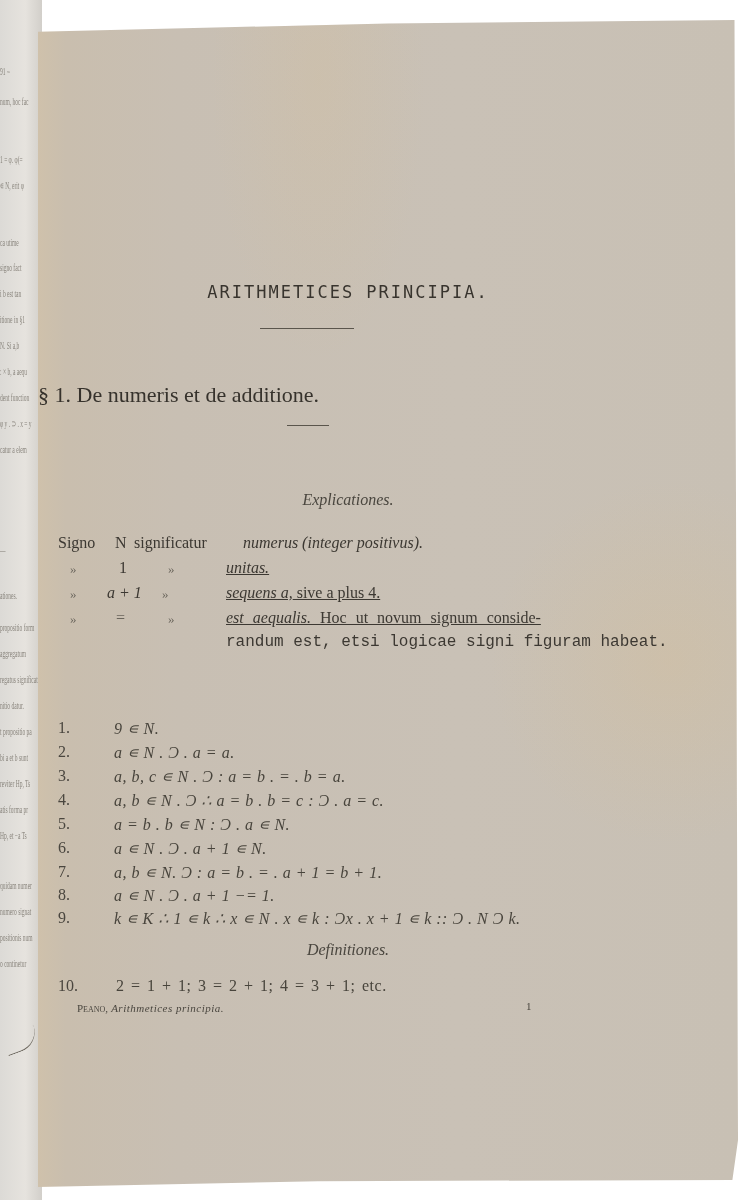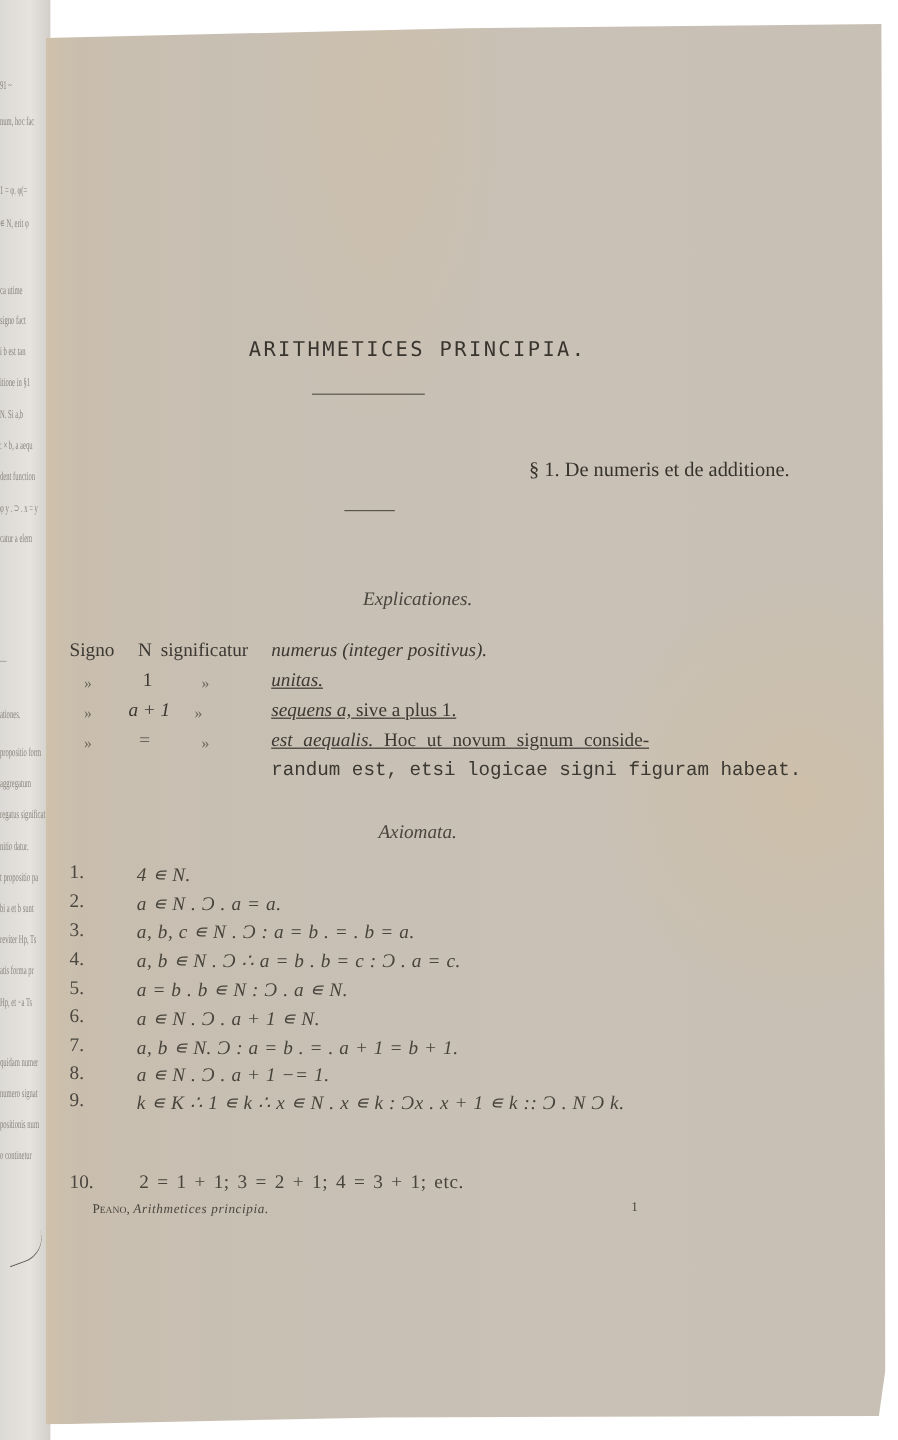--- a/index.html
+++ b/index.html
@@ -31,22 +31,22 @@
       clip-path: polygon(0 1%, 50% 0.3%, 99.5% 0, 100% 96%, 99.2% 99.4%, 40% 99.5%, 0 100%);
     }
     .text { position: absolute; color: #3c3832; }
     .title {
       left: 0; width: 620px; top: 262px; text-align: center;
       font-family: "DejaVu Sans Mono", monospace; font-size: 17px;
       letter-spacing: 2px; color: #38342e;
     }
     .rule { position: absolute; height: 1px; background: #5a554c; }
     .section {
-      left: 0; width: 620px; top: 362px; text-align: right;
-      font-family: "Liberation Serif", serif; font-size: 17px; color: #36322c;
+      left: 0; width: 620px; top: 362px; text-align: left;
+      font-family: "Liberation Serif", serif; font-size: 22px; color: #36322c;
     }
     .subhead {
       left: 0; width: 620px; text-align: center; font-style: italic;
       font-family: "Liberation Serif", serif; font-size: 16px; color: #4a463f;
     }
     .row {
       position: absolute; left: 20px; font-family: "Liberation Serif", serif;
       font-size: 16px; color: #3c3832; white-space: nowrap;
     }
     .row .c1 { position: absolute; left: 0; }
@@ -110,51 +110,50 @@
 
   <div class="text section">§ 1. De numeris et de additione.</div>
   <div class="rule" style="left:249px; top:405px; width:42px;"></div>
 
   <div class="text subhead" style="top:471px;">Explicationes.</div>
 
   <div class="row expl" style="top:514px;">
     <span class="c1" style="color:#3c3832;font-size:16px;top:0;left:0;">Signo</span>
     <span class="c2">N</span>
     <span style="position:absolute;left:76px;">significatur</span>
-    <span class="it" style="position:absolute;left:168px;">numerus (integer positivus).</span>
+    <span class="it" style="position:absolute;left:185px;">numerus (integer positivus).</span>
   </div>
 
   <div class="row expl" style="top:539px;">
     <span class="c1 quote">»</span>
     <span class="c2" style="left:61px;">1</span>
     <span class="c3" style="left:110px;">»</span>
     <span class="c4 it">unitas.</span>
   </div>
 
   <div class="row expl" style="top:564px;">
     <span class="c1 quote">»</span>
     <span class="c2 it" style="left:49px;">a + 1</span>
     <span class="c3" style="left:104px;">»</span>
-    <span class="c4"><span class="it">sequens a,</span><span> sive a plus 1.</span></span>
+    <span class="c4"><span class="it">sequens a,</span><span> sive a plus 4.</span></span>
   </div>
 
   <div class="row expl" style="top:589px;">
     <span class="c1 quote">»</span>
     <span class="c2" style="left:58px;color:#6a655c;">=</span>
     <span class="c3" style="left:110px;">»</span>
     <span class="c4" style="word-spacing:5px;"><span class="it">est aequalis.</span><span> Hoc ut novum signum conside-</span></span>
   </div>
 
   <div class="row" style="top:613px; left:188px;font-family:Liberation Mono, monospace;">randum est, etsi logicae signi figuram habeat.</div>
 
-  <div class="text subhead" style="top:665px;">Axiomata.</div>
 
   <div class="row ax" style="top:699px;">
     <span class="num">1.</span>
-    <span class="formula">4 ∊ N.</span>
+    <span class="formula">9 ∊ N.</span>
   </div>
   <div class="row ax" style="top:723px;">
     <span class="num">2.</span>
     <span class="formula">a ∊ N . Ɔ . a = a.</span>
   </div>
   <div class="row ax" style="top:747px;">
     <span class="num">3.</span>
     <span class="formula">a, b, c ∊ N . Ɔ : a = b . = . b = a.</span>
   </div>
   <div class="row ax" style="top:771px;">
@@ -175,20 +174,21 @@
   </div>
   <div class="row ax" style="top:866px;">
     <span class="num">8.</span>
     <span class="formula">a ∊ N . Ɔ . a + 1 −= 1.</span>
   </div>
   <div class="row ax" style="top:889px;">
     <span class="num">9.</span>
     <span class="formula">k ∊ K ∴ 1 ∊ k ∴ x ∊ N . x ∊ k : Ɔx . x + 1 ∊ k :: Ɔ . N Ɔ k.</span>
   </div>
 
+  <div class="text subhead" style="top:921px;">Definitiones.</div>
 
   <div class="row ax" style="top:957px;">
     <span class="num">10.</span>
     <span class="formula" style="font-style:normal;left:58px;word-spacing:2px;">2 = 1 + 1;  3 = 2 + 1;  4 = 3 + 1;  etc.</span>
   </div>
 
   <div class="footer-left">
     <span class="caps">Peano,</span><span class="it"> Arithmetices principia.</span>
   </div>
   <div class="footer-num">1</div>

